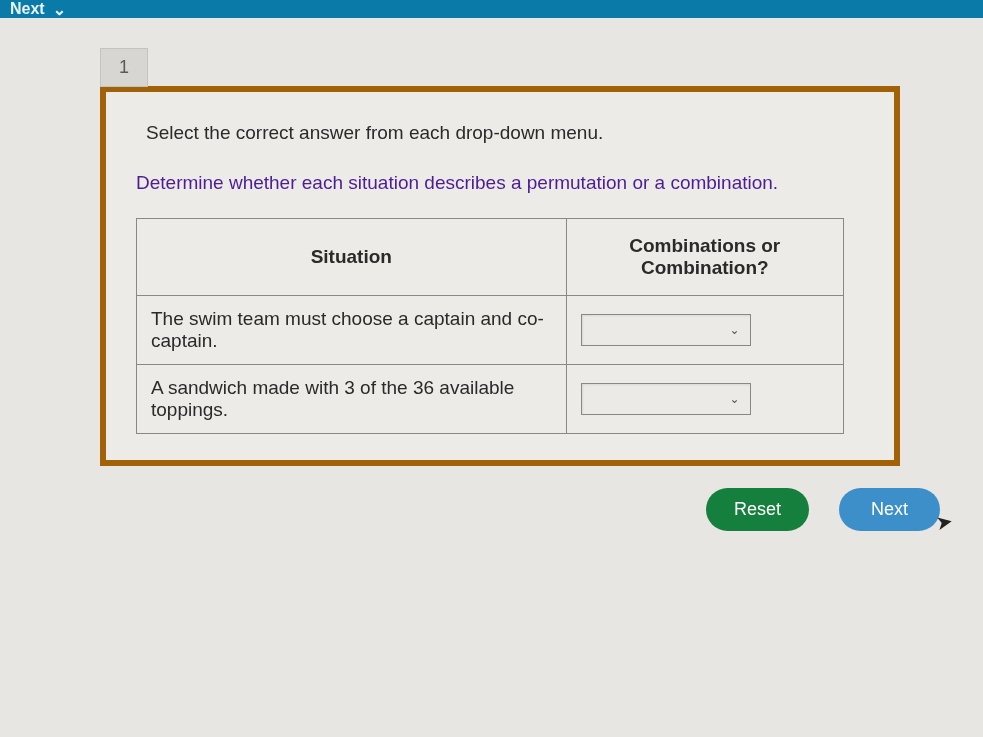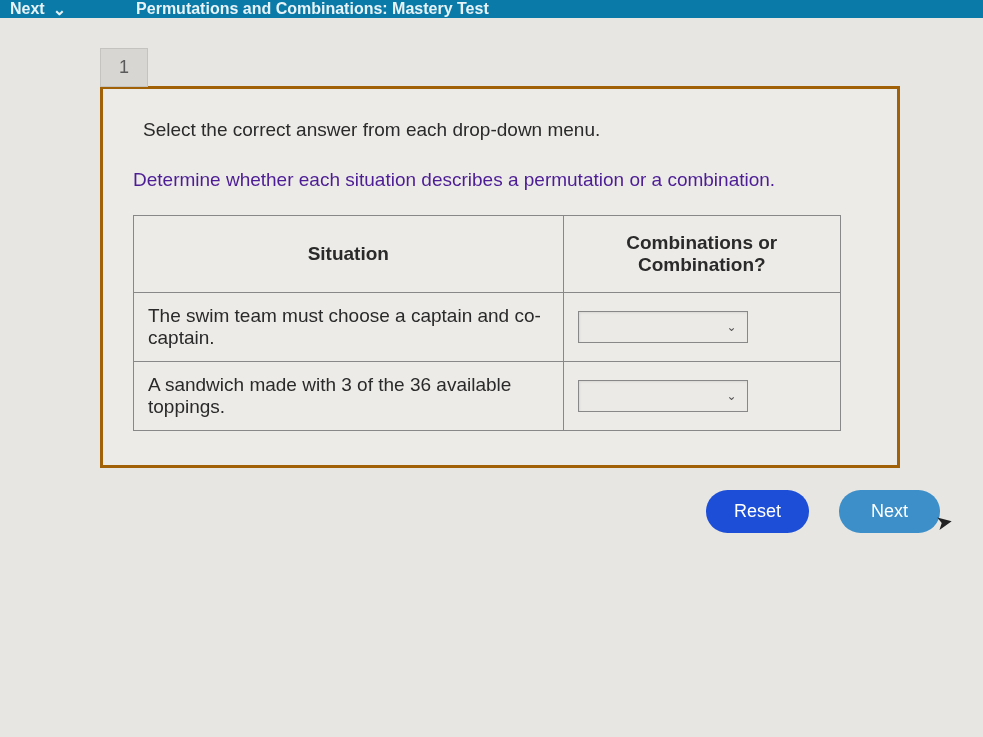--- a/index.html
+++ b/index.html
@@ -41,22 +41,22 @@
       background: #d8d6d2;
       color: #5a5a5a;
       font-size: 18px;
       font-weight: 500;
       padding: 8px 18px;
       display: inline-block;
       border: 1px solid #c5c3bf;
     }
     .question-body {
       background: #edebe7;
-      border: 3px solid #a16207;
-      padding: 30px 30px 34px 30px;
+      border: 6px solid #a16207;
+      padding: 30px 30px 26px 30px;
       width: 800px;
       margin-top: -1px;
     }
     .instruction {
       font-size: 19px;
       color: #2a2a2a;
       margin-bottom: 28px;
       margin-left: 10px;
     }
     .sub-instruction {
@@ -121,21 +121,21 @@
     .btn {
       border: none;
       border-radius: 22px;
       padding: 11px 28px;
       font-size: 18px;
       font-weight: 500;
       cursor: pointer;
       color: #fff;
     }
     .btn-reset {
-      background: #1d4ed8;
+      background: #15803d;
     }
     .btn-next {
       background: #3d8fc9;
       padding: 11px 32px;
     }
     .cursor-icon {
       position: absolute;
       right: 30px;
       top: 510px;
       font-size: 20px;
@@ -144,21 +144,20 @@
     }
   </style>
 </head>
 <body>
 
 <div class="top-bar">
   <div class="top-bar-left">
     <span>Next</span>
     <span>⌄</span>
   </div>
-  <div class="top-bar-title">Permutations and Combinations: Mastery Test</div>
 </div>
 
 <div class="content-area">
 
   <div class="question-number-tab">1</div>
 
   <div class="question-body">
     <div class="instruction">Select the correct answer from each drop-down menu.</div>
     <div class="sub-instruction">Determine whether each situation describes a permutation or a combination.</div>
 

